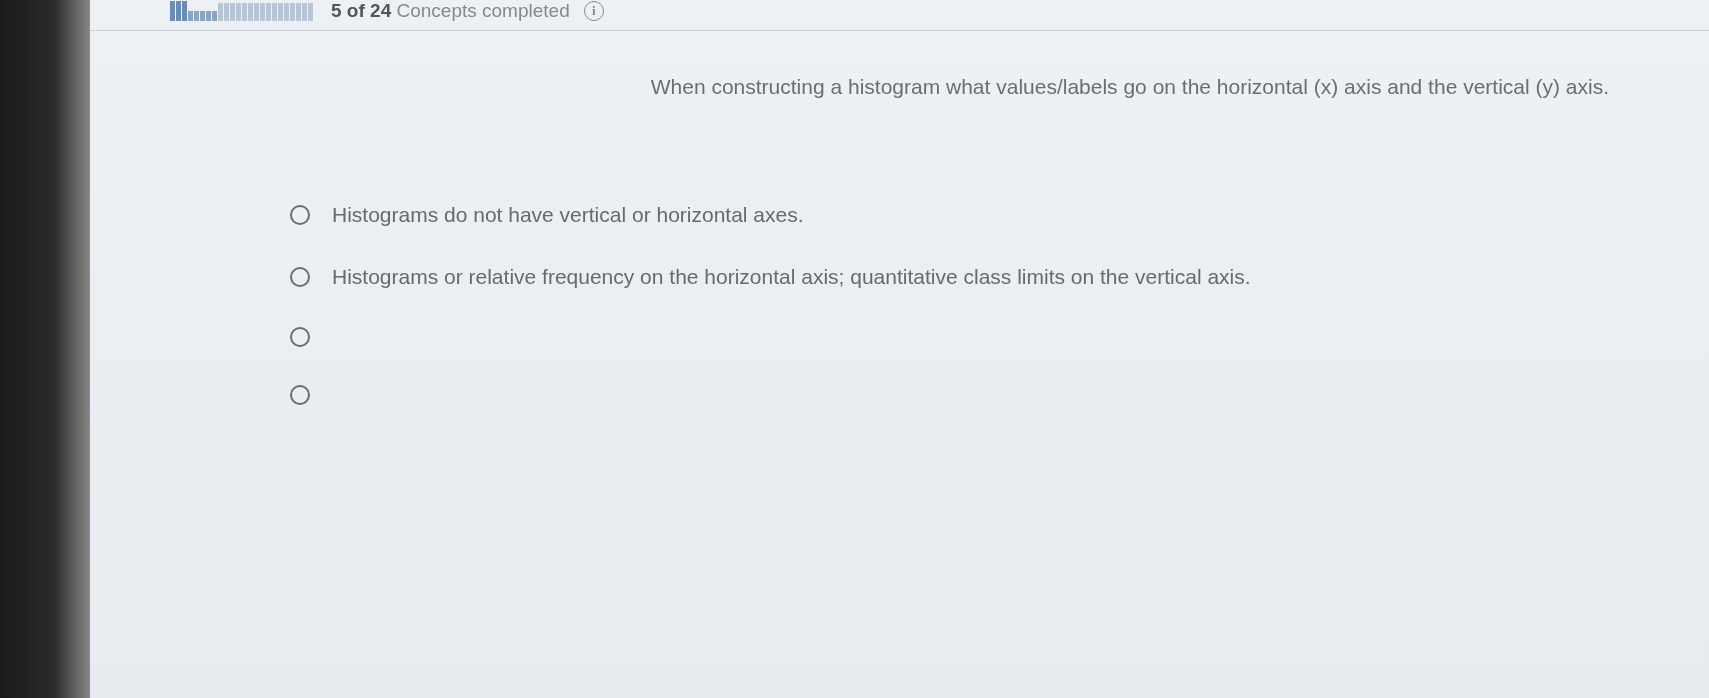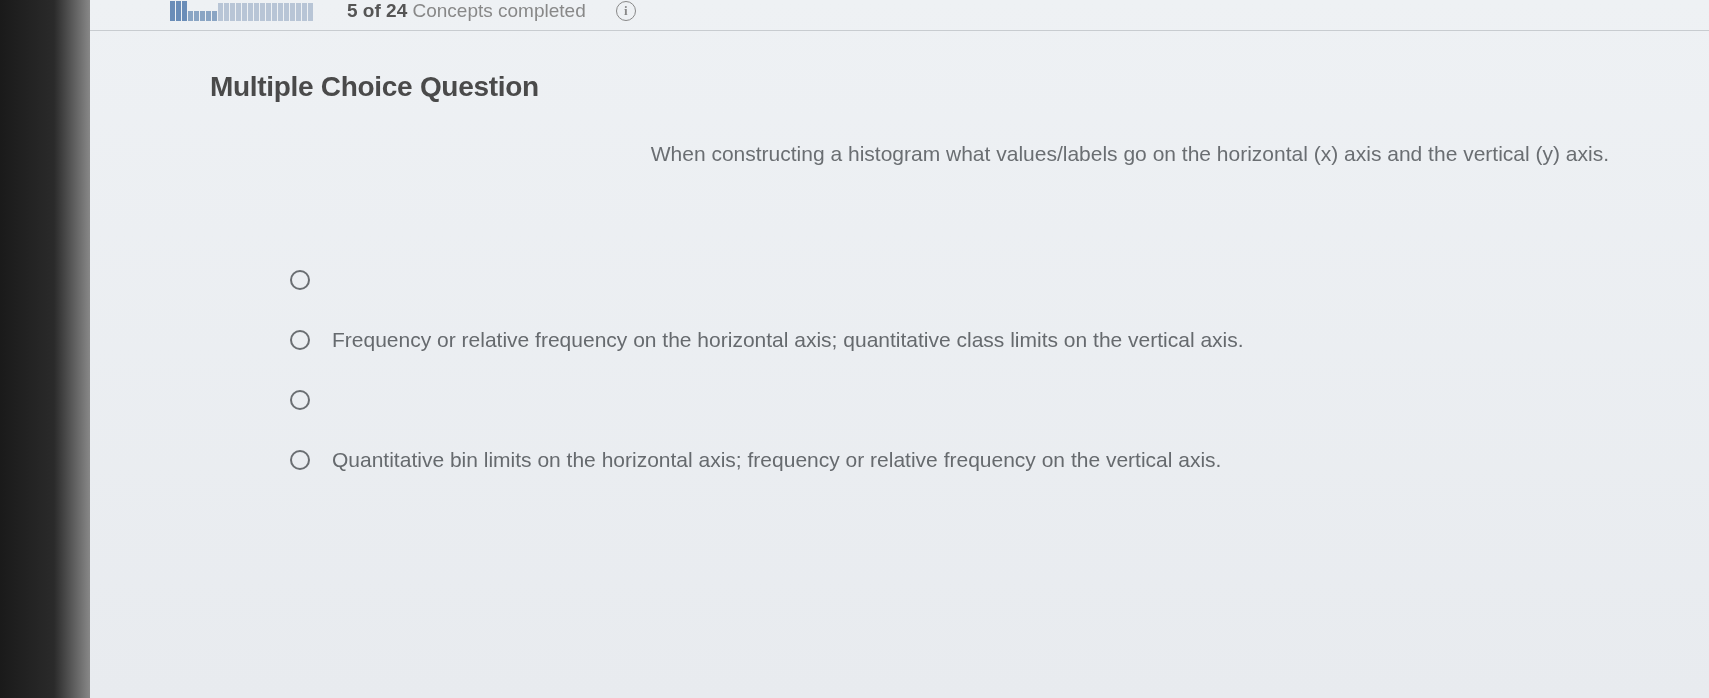--- a/index.html
+++ b/index.html
@@ -27,21 +27,20 @@
       margin-left: 90px;
       padding: 0;
       height: 698px;
       background: linear-gradient(180deg, #eef1f4 0%, #e8ebef 100%);
     }
     .progress-header {
       display: flex;
       align-items: center;
       padding: 0 0 8px 80px;
       border-bottom: 1px solid #c8ccd0;
-      gap: 16px;
     }
     .progress-bars {
       display: flex;
       align-items: flex-end;
       gap: 1px;
       margin-right: 18px;
       height: 20px;
     }
     .bar {
       width: 5px;
@@ -150,34 +149,33 @@
       <div class="bar faded"></div>
     </div>
     <span class="progress-text">
       <strong><span>5</span> of <span>24</span></strong>
       <span>Concepts completed</span>
     </span>
     <span class="info-icon">i</span>
   </div>
 
   <div class="question-container">
-    <h1 class="question-title">Multiple Choice Question</h1>
     <p class="question-text">When constructing a histogram what values/labels go on the horizontal (x) axis and the vertical (y) axis.</p>
 
     <div class="options-list">
       <div class="option-row">
         <span class="radio-circle"></span>
+        <span class="option-text">Histograms do not have vertical or horizontal axes.</span>
       </div>
       <div class="option-row">
         <span class="radio-circle"></span>
-        <span class="option-text">Frequency or relative frequency on the horizontal axis; quantitative class limits on the vertical axis.</span>
+        <span class="option-text">Histograms or relative frequency on the horizontal axis; quantitative class limits on the vertical axis.</span>
       </div>
       <div class="option-row">
         <span class="radio-circle"></span>
       </div>
       <div class="option-row">
         <span class="radio-circle"></span>
-        <span class="option-text">Quantitative bin limits on the horizontal axis; frequency or relative frequency on the vertical axis.</span>
       </div>
     </div>
   </div>
 
 </div>
 
 </body></html>

